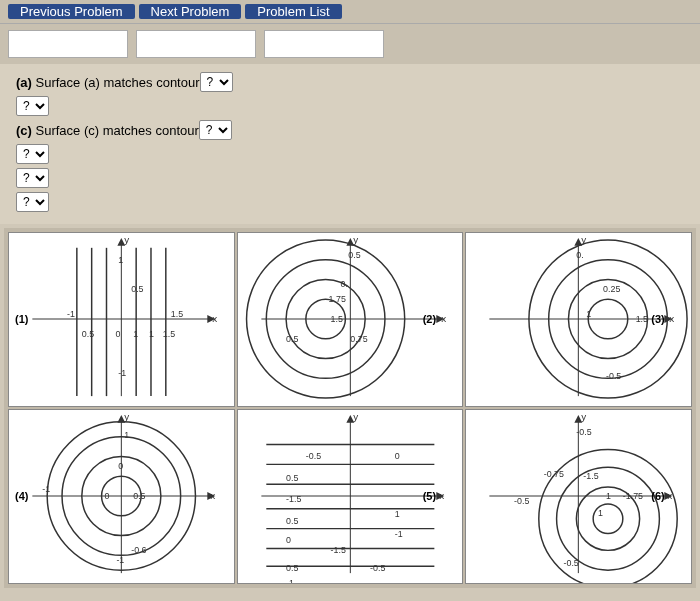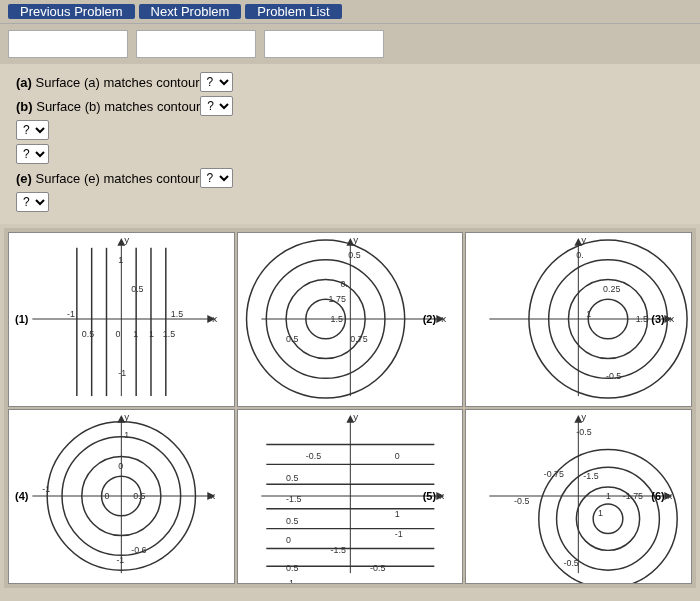--- a/index.html
+++ b/index.html
@@ -100,37 +100,36 @@
 </div>
 
 <div class="questions-area">
   <div class="question-row">
     <span><b>(a)</b> Surface (a) matches contour</span>
     <select class="question-select">
       <option>?</option><option>1</option><option>2</option><option>3</option><option>4</option><option>5</option><option>6</option>
     </select>
   </div>
   <div class="question-row">
-    <span><b>(b)</b> Surface (b) matches contour</span>
-    <select class="question-select">
-      <option>?</option><option>1</option><option>2</option><option>3</option><option>4</option><option>5</option><option>6</option>
-    </select>
-  </div>
-  <div class="question-row">
-    <select class="question-select">
-      <option>?</option><option>1</option><option>2</option><option>3</option><option>4</option><option>5</option><option>6</option>
-    </select>
-  </div>
-  <div class="question-row">
-    <select class="question-select">
-      <option>?</option><option>1</option><option>2</option><option>3</option><option>4</option><option>5</option><option>6</option>
-    </select>
-  </div>
-  <div class="question-row">
-    <span><b>(e)</b> Surface (e) matches contour</span>
+    <select class="question-select">
+      <option>?</option><option>1</option><option>2</option><option>3</option><option>4</option><option>5</option><option>6</option>
+    </select>
+  </div>
+  <div class="question-row">
+    <span><b>(c)</b> Surface (c) matches contour</span>
+    <select class="question-select">
+      <option>?</option><option>1</option><option>2</option><option>3</option><option>4</option><option>5</option><option>6</option>
+    </select>
+  </div>
+  <div class="question-row">
+    <select class="question-select">
+      <option>?</option><option>1</option><option>2</option><option>3</option><option>4</option><option>5</option><option>6</option>
+    </select>
+  </div>
+  <div class="question-row">
     <select class="question-select">
       <option>?</option><option>1</option><option>2</option><option>3</option><option>4</option><option>5</option><option>6</option>
     </select>
   </div>
   <div class="question-row">
     <select class="question-select">
       <option>?</option><option>1</option><option>2</option><option>3</option><option>4</option><option>5</option><option>6</option>
     </select>
   </div>
 </div>

